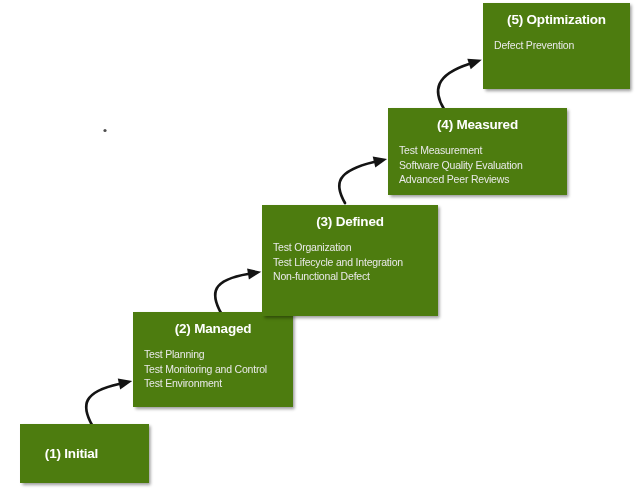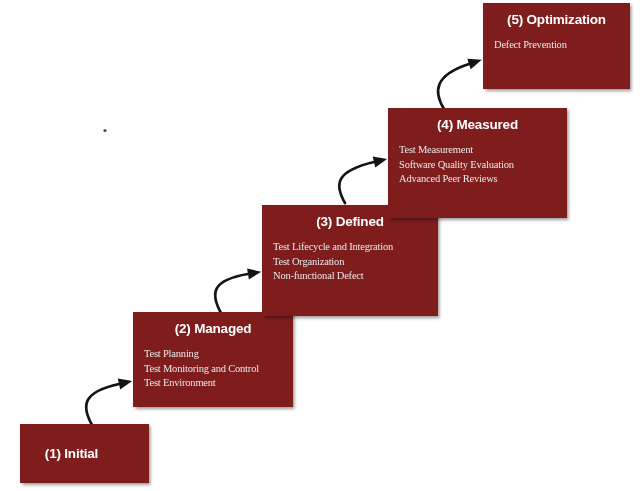--- a/index.html
+++ b/index.html
@@ -17,51 +17,50 @@
   }
   .arrow-layer {
     position: absolute;
     left: 0;
     top: 0;
     width: 640px;
     height: 491px;
   }
   .box {
     position: absolute;
-    background: #7f1d1d;
+    background: #4d7c0f;
     color: #ffffff;
     box-shadow: 1.5px 2px 3px rgba(0,0,0,0.40);
     box-sizing: border-box;
   }
   .box-title {
     font-size: 13.5px;
     font-weight: 700;
     letter-spacing: -0.2px;
     text-align: center;
     padding-top: 9px;
     color: #ffffff;
   }
   .box-items {
     margin-top: 11px;
     padding-left: 11px;
     padding-right: 4px;
     font-size: 10.5px;
     letter-spacing: -0.2px;
     line-height: 14.6px;
     color: #e9e9e9;
-    font-family: Liberation Serif, serif;
   }
   
   .b1 { left: 20px;  top: 424px; width: 129px; height: 59px;
         display: flex; align-items: center; justify-content: center;
         padding-right: 26px; }
   .b1 .box-title { padding-top: 0; }
   .b2 { left: 133px; top: 312px; width: 160px; height: 95px; }
   .b3 { left: 262px; top: 205px; width: 176px; height: 111px; }
-  .b4 { left: 388px; top: 108px; width: 179px; height: 110px; }
+  .b4 { left: 388px; top: 108px; width: 179px; height: 87px; }
   .b5 { left: 483px; top: 3px;   width: 147px; height: 86px; }
 </style>
 </head>
 <body>
 
 <div class="canvas">
 
   <svg class="arrow-layer" viewBox="0 0 640 491">
     <g stroke="#141414" stroke-width="2.7" fill="none" stroke-linecap="round">
       <path d="M 92,425 C 81,405 83,392 119,384"></path>
@@ -87,22 +86,22 @@
     <div class="box-items">
       <div class="item">Test Planning</div>
       <div class="item">Test Monitoring and Control</div>
       <div class="item">Test Environment</div>
     </div>
   </div>
 
   <div class="box b3">
     <div class="box-title">(3) Defined</div>
     <div class="box-items">
+      <div class="item">Test Organization</div>
       <div class="item">Test Lifecycle and Integration</div>
-      <div class="item">Test Organization</div>
       <div class="item">Non-functional Defect</div>
     </div>
   </div>
 
   <div class="box b4">
     <div class="box-title">(4) Measured</div>
     <div class="box-items">
       <div class="item">Test Measurement</div>
       <div class="item">Software Quality Evaluation</div>
       <div class="item">Advanced Peer Reviews</div>

